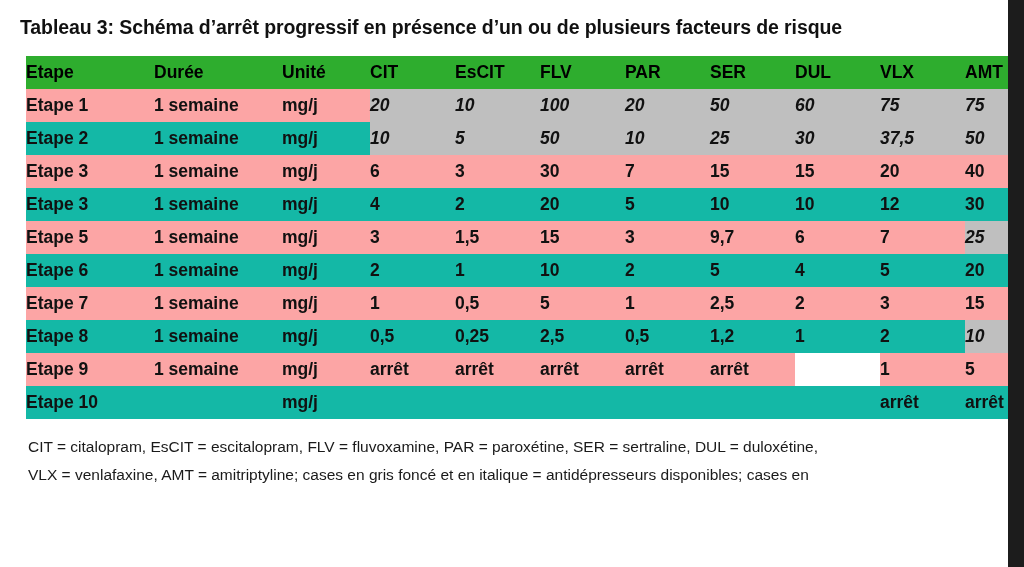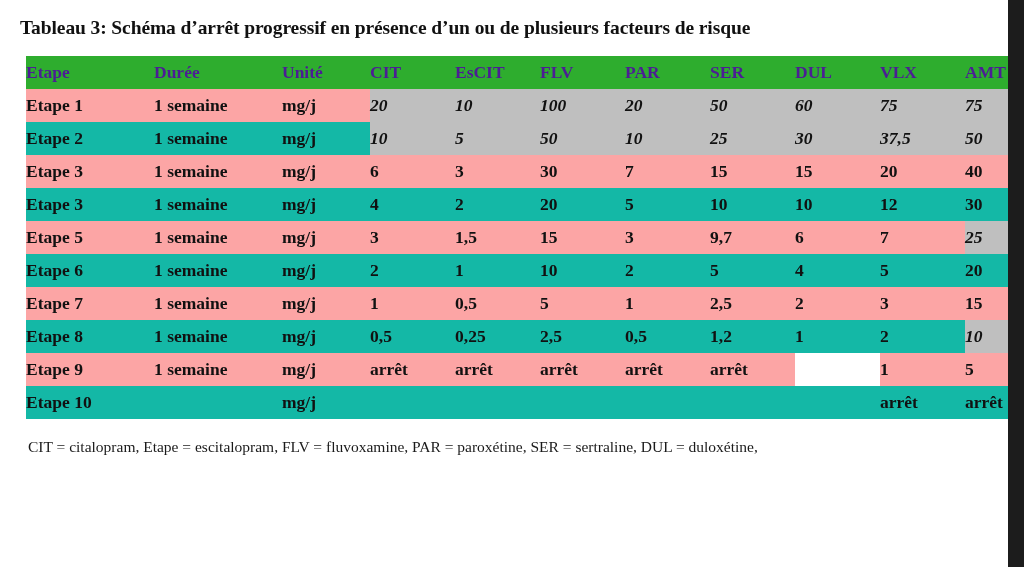--- a/index.html
+++ b/index.html
@@ -17,21 +17,20 @@
   }
   .page {
     position: absolute;
     left: 0;
     top: 0;
     width: 1008px;
     height: 567px;
     background: #ffffff;
     box-sizing: border-box;
     padding: 10px 16px 0 16px;
-    font-family: Liberation Serif, serif;
   }
   .right-edge {
     position: absolute;
     right: 0;
     top: 0;
     width: 16px;
     height: 567px;
     background: #1c1c1c;
   }
   .title {
@@ -57,21 +56,21 @@
     padding: 0;
     margin: 0;
     height: 33px;
     font-size: 17.5px;
     text-align: left;
     vertical-align: middle;
     border: 0;
   }
   thead th {
     background: #2ead2e;
-    color: #4c1d95;
+    color: #000000;
     font-weight: bold;
     height: 34px;
     padding-left: 10px;
     border-right: 2px solid #ffffff;
   }
   thead th:last-child { border-right: 0; }
 
   tbody tr.odd td { background: #fca5a5; }
   tbody tr.even td { background: #14b8a6; }
 
@@ -273,18 +272,19 @@
         <td class="drug"></td>
         <td class="drug"></td>
         <td class="drug"></td>
         <td class="drug">arrêt</td>
         <td class="drug">arrêt</td>
       </tr>
     </tbody>
   </table>
 
   <div class="footnote">
-    <p>CIT = citalopram, Etape = escitalopram, FLV = fluvoxamine, PAR = paroxétine, SER = sertraline, DUL = duloxétine,</p>
+    <p>CIT = citalopram, EsCIT = escitalopram, FLV = fluvoxamine, PAR = paroxétine, SER = sertraline, DUL = duloxétine,</p>
+    <p>VLX = venlafaxine, AMT = amitriptyline; cases en gris foncé et en italique = antidépresseurs disponibles; cases en</p>
   </div>
 
 </div>
 
 <div class="right-edge"></div>
 
 </body></html>

